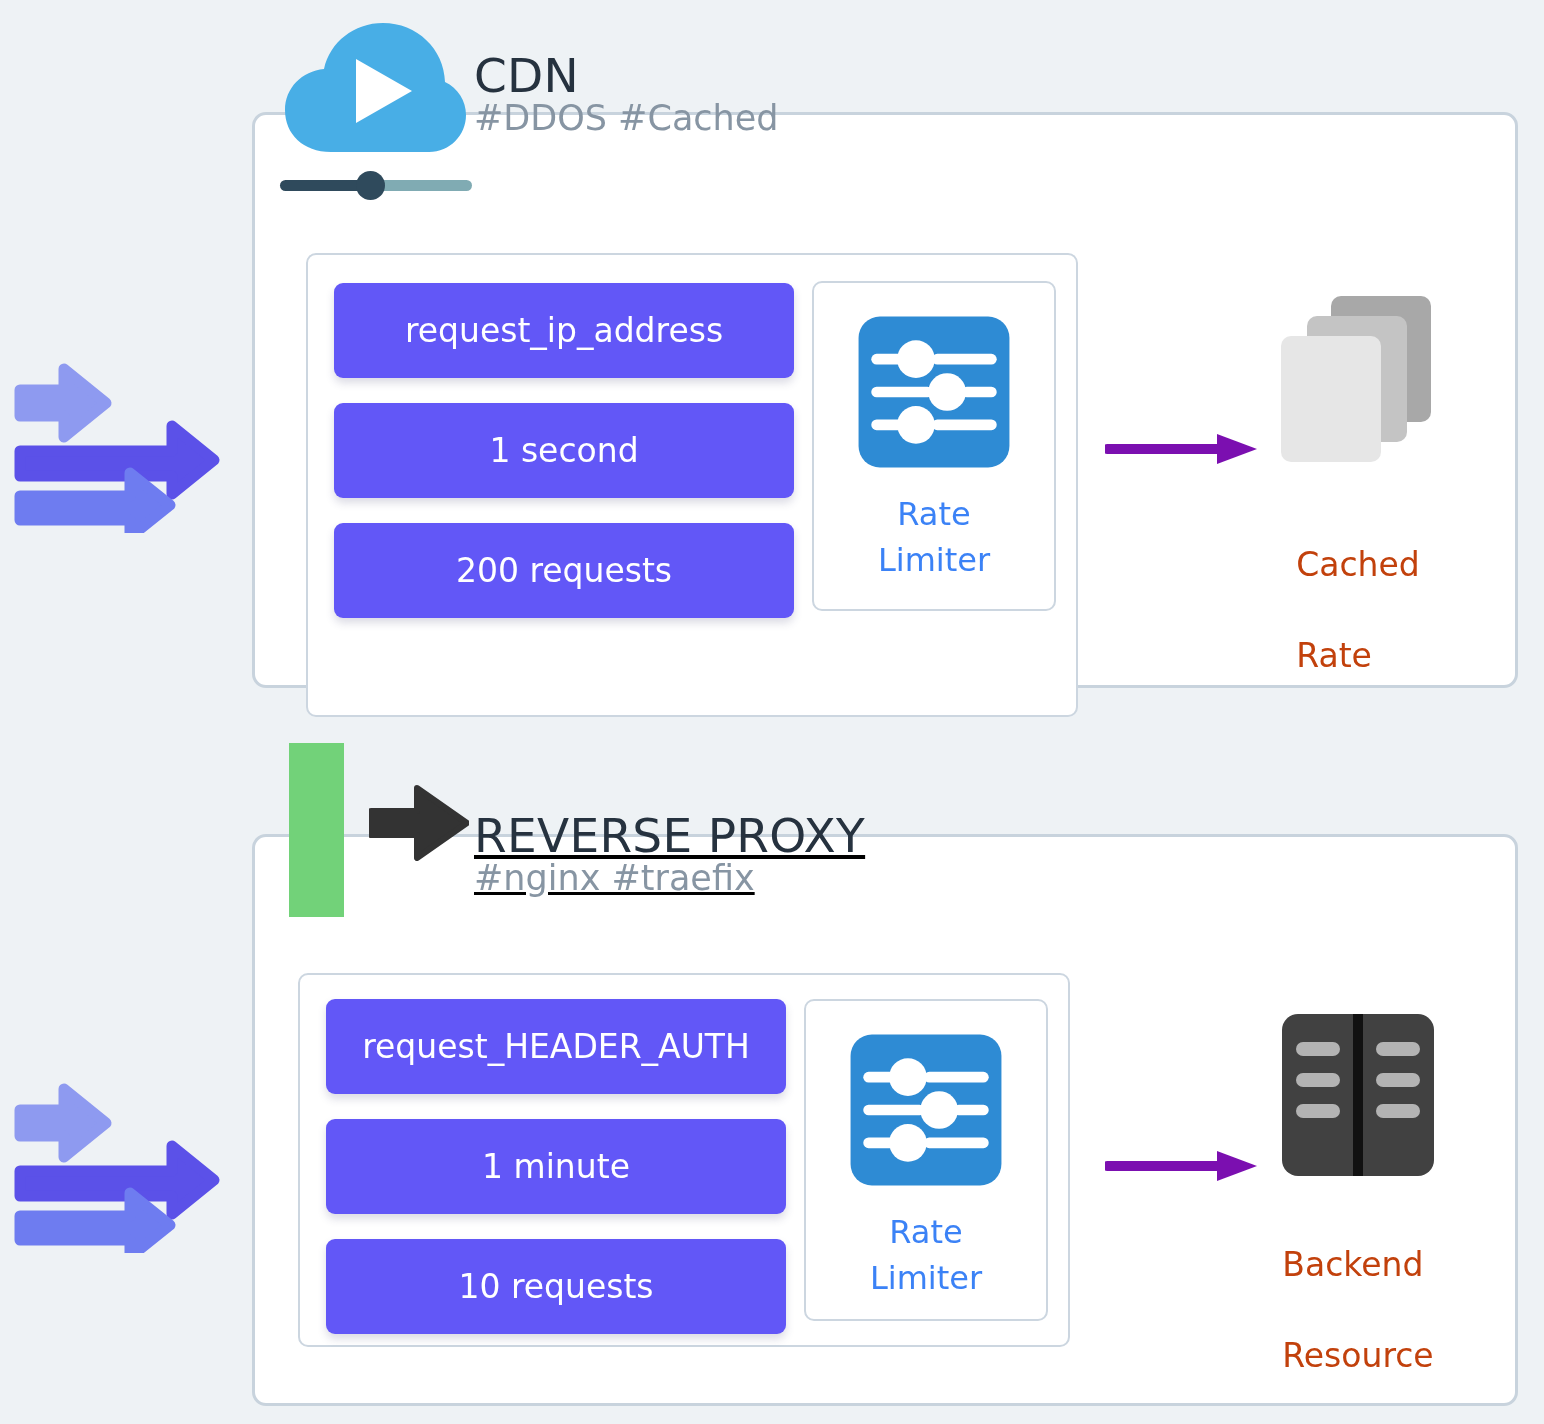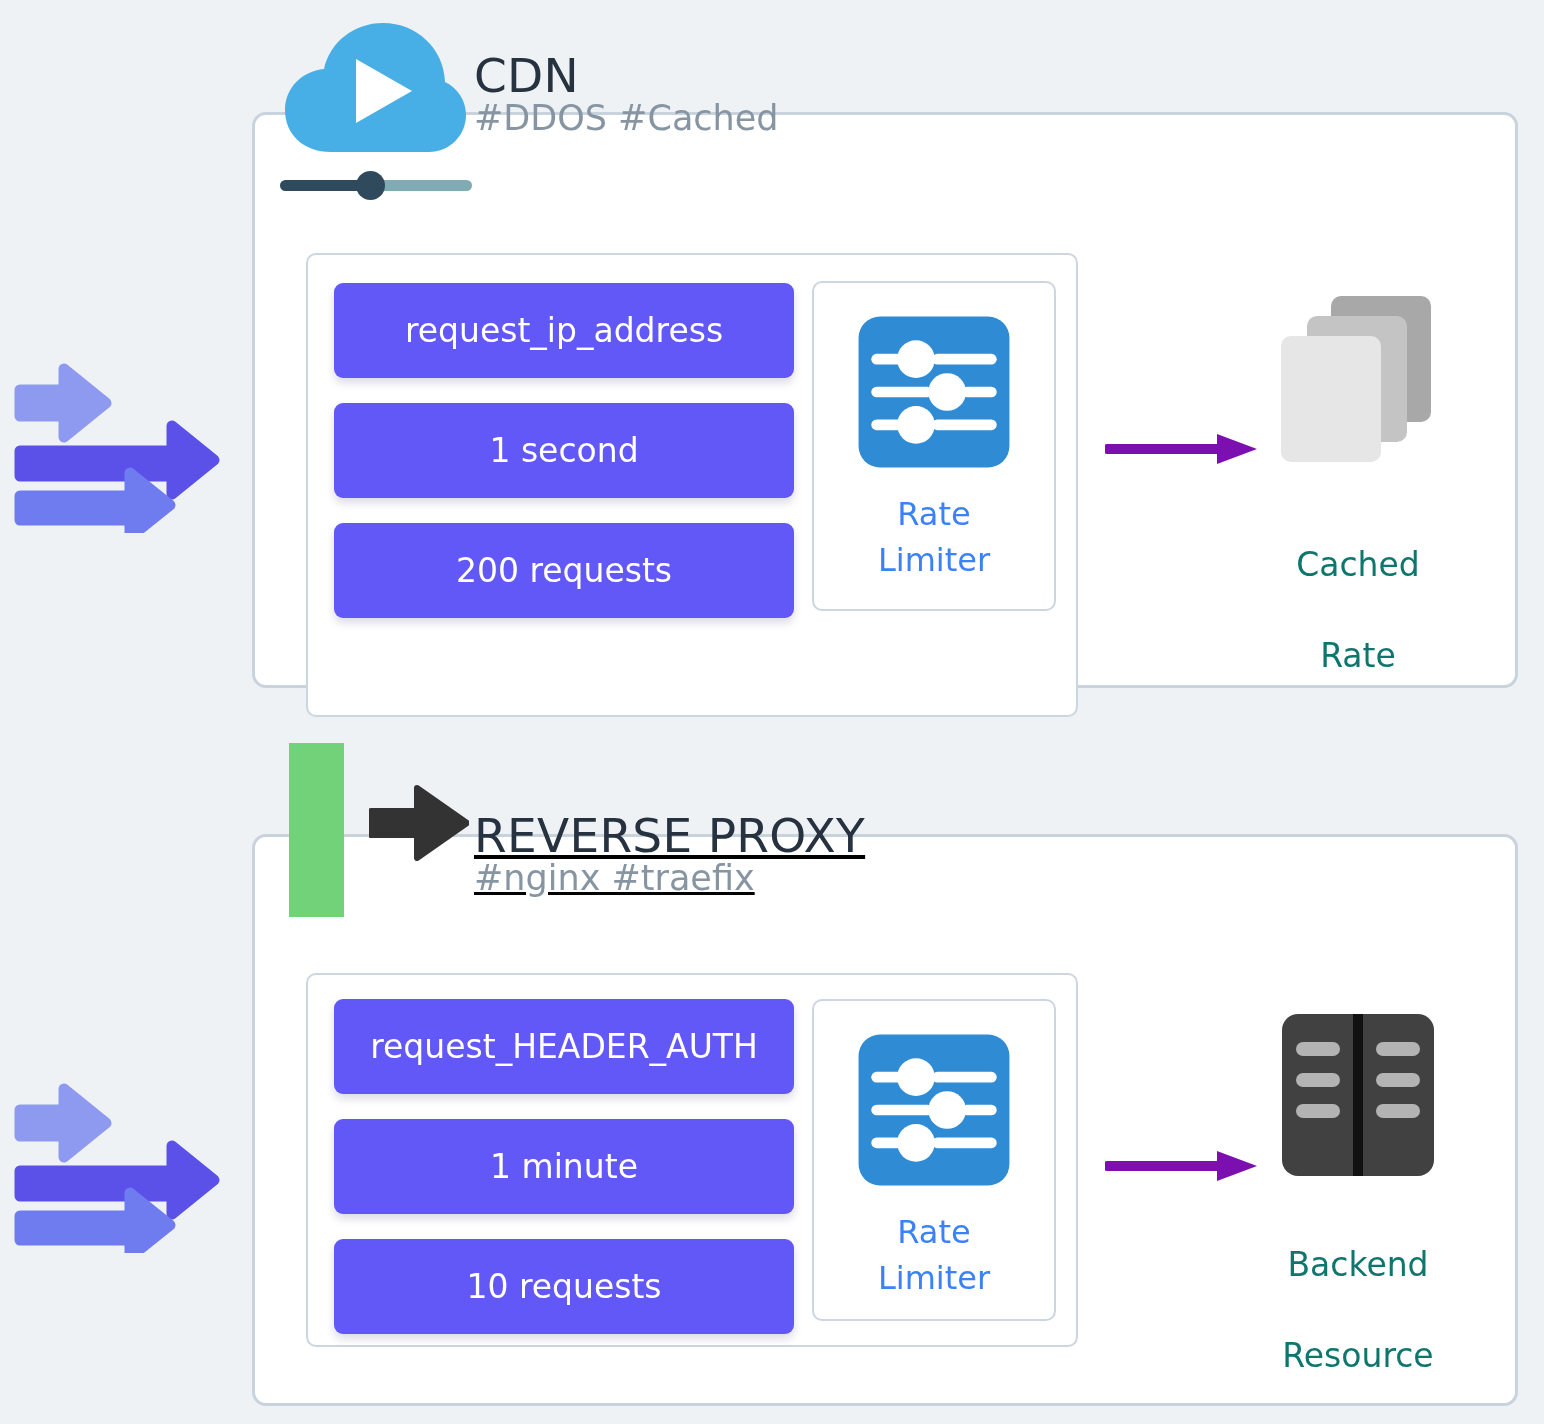--- a/index.html
+++ b/index.html
@@ -61,21 +61,21 @@
 
   
   .inner-panel{
     position:absolute;
     background:#ffffff;
     border:2px solid #ccd6e0;
     border-radius:10px;
     box-sizing:border-box;
   }
   #cdn-inner{left:306px;top:253px;width:772px;height:464px;}
-  #rp-inner{left:306px;top:973px;width:772px;height:374px;}
+  #rp-inner{left:298px;top:973px;width:772px;height:374px;}
 
   
   .pill{
     position:absolute;
     background:#6257f7;
     border-radius:9px;
     color:#ffffff;
     font-size:33px;
     display:flex;
     align-items:center;
@@ -111,22 +111,21 @@
     line-height:1.45;
   }
 
   
   .dest{position:absolute;display:flex;flex-direction:column;align-items:center;}
   #cdn-dest{left:1258px;top:290px;width:200px;}
   #rp-dest{left:1258px;top:1010px;width:200px;}
   .dest-label{
     margin-top:16px;
     font-size:33px;
-    color:#0f766e;
-    text-align:center;
+    color:#c2410c;
     line-height:1.38;
     white-space:pre-line;
   }
   .files-glyph{width:170px;height:190px;}
   .server-glyph{width:160px;height:170px;}
 
   
   .connector{position:absolute;width:158px;height:36px;}
   #connector-cdn{left:1105px;top:431px;}
   #connector-rp{left:1105px;top:1148px;}

